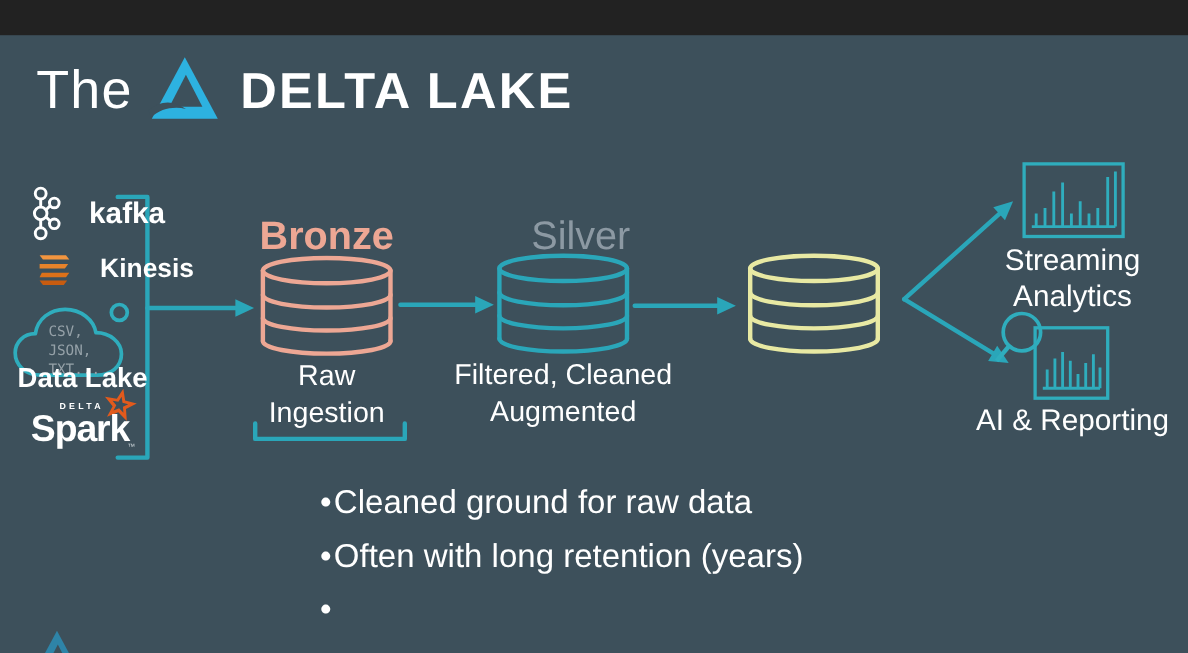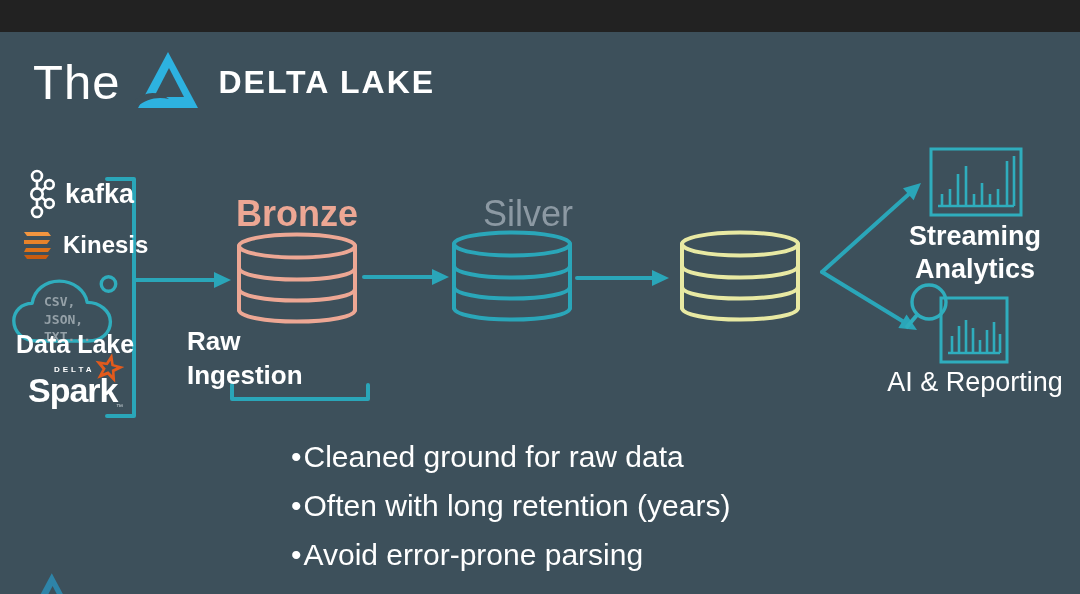--- a/index.html
+++ b/index.html
@@ -13,43 +13,43 @@
     --silver-gray:#8c99a3;
     --white:#ffffff;
     --file-gray:#95a1a8;
   }
   html,body{margin:0;padding:0;background:#222;}
   .slide{
     position:relative;width:1080px;height:594px;background:var(--bg);
     overflow:hidden;font-family:"Liberation Sans",sans-serif;color:#fff;margin-top:32px;
   }
   .abs{position:absolute;}
-  .pre{white-space:pre-line;font-weight:bold;}
+  .pre{white-space:pre-line;}
 
   
   .header{position:absolute;left:33px;top:18px;display:flex;align-items:center;gap:14px;}
   .the{font-size:49px;font-weight:400;color:var(--white);letter-spacing:1px;}
-  .brand{font-size:32px;font-weight:800;color:var(--white);letter-spacing:2px;margin-left:4px;}
-
-  
-  .src-row{position:absolute;display:flex;align-items:center;gap:9px;}
+  .brand{font-size:46px;font-weight:800;color:var(--white);letter-spacing:2px;margin-left:4px;}
+
+  
+  .src-row{position:absolute;display:flex;align-items:center;gap:25px;}
   .kafka-label{font-size:27px;font-weight:600;}
   .kinesis-label{font-size:24px;font-weight:700;}
   .datalake-label{position:absolute;left:16px;top:298px;font-size:25px;font-weight:800;}
   .cloud-files{position:absolute;left:44px;top:261px;width:62px;text-align:left;
     font-family:"DejaVu Sans Mono",monospace;font-size:13px;line-height:1.35;color:var(--file-gray);}
   .spark-wrap{position:absolute;left:28px;top:331px;width:104px;height:62px;}
   .spark-apache{position:absolute;left:26px;top:2px;font-size:8px;letter-spacing:3px;font-weight:700;color:var(--white);}
   .spark-word{position:absolute;left:0px;top:8px;font-size:34px;font-weight:700;color:var(--white);letter-spacing:-1px;text-align:center;}
   .spark-tm{position:absolute;left:88px;top:40px;font-size:7px;color:#c7d0d5;}
   .spark-star{position:absolute;left:66px;top:-10px;transform:rotate(12deg);}
 
   
   .tier-title{position:absolute;width:122px;text-align:right;font-size:36px;font-weight:600;}
-  .tier-caption{position:absolute;width:220px;text-align:left;font-size:26px;line-height:34px;color:var(--white);}
+  .tier-caption{position:absolute;width:220px;text-align:center;font-size:26px;line-height:34px;color:var(--white);}
 
   
   .out-label{position:absolute;width:200px;text-align:center;font-size:27px;line-height:33px;color:var(--white);}
 
   
   .bullets{position:absolute;left:291px;top:400px;}
   .bullet-row{font-size:30px;line-height:49px;color:var(--white);display:flex;align-items:baseline;}
   .bullet-marker{margin-right:2px;}
 
   svg{display:block;}
@@ -110,21 +110,21 @@
         <circle cx="33" cy="37" r="4.6"></circle>
         <line x1="20" y1="13.2" x2="20" y2="21"></line>
         <line x1="20" y1="33" x2="20" y2="40.8"></line>
         <line x1="24.6" y1="24" x2="29" y2="19.8"></line>
         <line x1="24.6" y1="30" x2="29" y2="34.2"></line>
       </svg>
     </span>
     <span class="kafka-label">kafka</span>
   </div>
 
-  <div class="src-row" style="left:20px;top:196px">
+  <div class="src-row" style="left:32px;top:196px">
     <span>
       <svg width="34" height="34" viewBox="0 0 34 34">
         <path d="M4 4 L28 4 L31 8 L7 8 Z" fill="#f2953f"></path>
         <path d="M4 12 L30 12 L27 16 L4 16 Z" fill="#e8832a"></path>
         <path d="M6 20 L31 20 L28 24 L4 24 Z" fill="#dd7119"></path>
         <path d="M4 27 L29 27 L26 31 L7 31 Z" fill="#c85c10"></path>
       </svg>
     </span>
     <span class="kinesis-label">Kinesis</span>
   </div>
@@ -172,20 +172,22 @@
   <span class="abs" style="left:451px;top:198px">
     <svg width="122" height="92" viewBox="0 0 122 92" fill="none" stroke="var(--teal)" stroke-width="4" stroke-linecap="round">
       <ellipse cx="61" cy="14" rx="58" ry="11.5"></ellipse>
       <path d="M3 14 V78"></path>
         <path d="M119 14 V78"></path>
       <path d="M3 36 C3 42.5 29 47.5 61 47.5 C93 47.5 119 42.5 119 36"></path>
       <path d="M3 57 C3 63.5 29 68.5 61 68.5 C93 68.5 119 63.5 119 57"></path>
       <path d="M3 78 C3 84.5 29 89.5 61 89.5 C93 89.5 119 84.5 119 78"></path>
     </svg>
   </span>
+  <div class="tier-caption pre" style="left:402px;top:291px">Filtered, Cleaned
+Augmented</div>
 
   <span class="abs" style="left:679px;top:198px">
     <svg width="122" height="92" viewBox="0 0 122 92" fill="none" stroke="var(--gold)" stroke-width="4" stroke-linecap="round">
       <ellipse cx="61" cy="14" rx="58" ry="11.5"></ellipse>
       <path d="M3 14 V78"></path>
         <path d="M119 14 V78"></path>
       <path d="M3 36 C3 42.5 29 47.5 61 47.5 C93 47.5 119 42.5 119 36"></path>
       <path d="M3 57 C3 63.5 29 68.5 61 68.5 C93 68.5 119 63.5 119 57"></path>
       <path d="M3 78 C3 84.5 29 89.5 61 89.5 C93 89.5 119 84.5 119 78"></path>
     </svg>
@@ -236,21 +238,20 @@
     <div class="bullet-row">
       <span class="bullet-marker">•</span>
       <span>Cleaned ground for raw data</span>
     </div>
     <div class="bullet-row">
       <span class="bullet-marker">•</span>
       <span>Often with long retention (years)</span>
     </div>
     <div class="bullet-row">
       <span class="bullet-marker">•</span>
-      <span>Avoid error-prone parsing</span>
     </div>
   </div>
 
   <span class="abs" style="left:25px;top:540px">
     <svg width="52" height="50" viewBox="0 0 66 62">
       <path d="M34 1 L64 57 L4 57 Z" fill="var(--footer-blue)"></path>
       <path d="M35 17 L50 46 L20 46 Z" fill="var(--bg)"></path>
       <path d="M1 49 C12 40 24 40 35 48 C24 45.5 12 47.5 3 56 Z" fill="var(--bg)"></path>
     </svg>
   </span>

